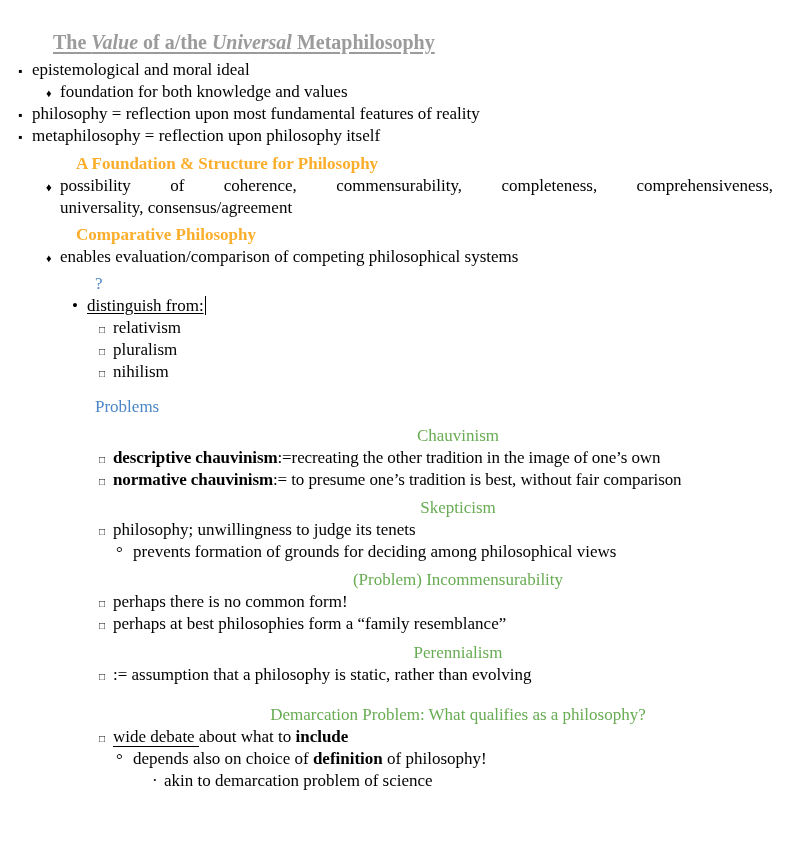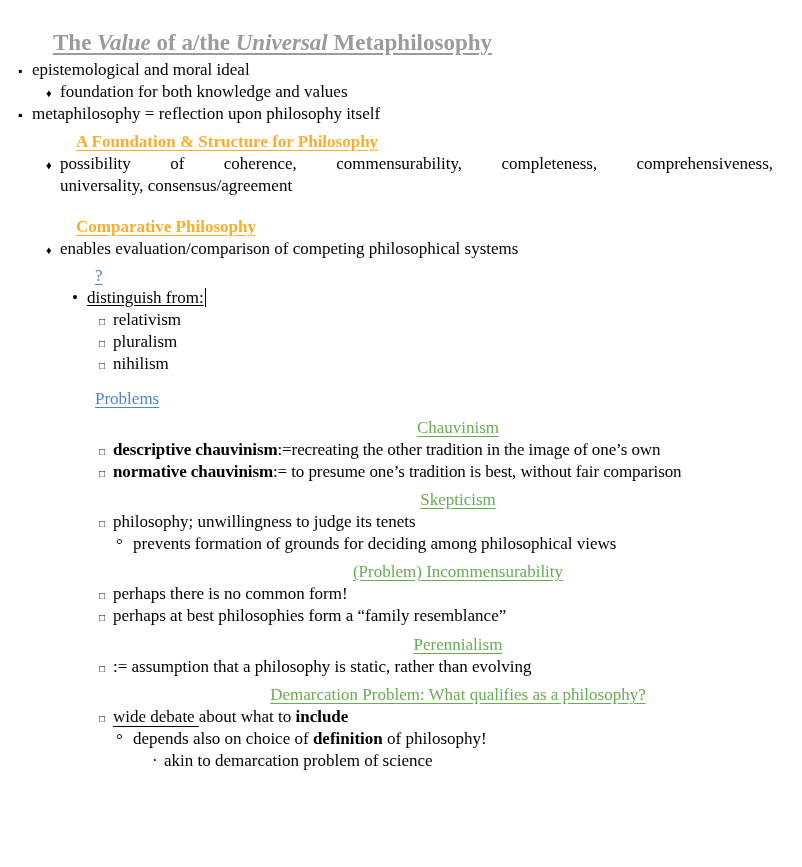--- a/index.html
+++ b/index.html
@@ -7,46 +7,46 @@
     --ink:#000000; --paper:#FFFFFF;
   }
   html,body{margin:0;padding:0;}
   body{
     width:802px;height:867px;background:var(--paper);
     font-family:"Liberation Serif","DejaVu Serif",serif;
     color:var(--ink);overflow:hidden;
   }
   .doc{padding-top:30px;font-size:17px;line-height:22px;}
   .title{
-    margin-left:53px;margin-bottom:4px;font-size:23px;line-height:25px;
+    margin-left:53px;margin-bottom:4px;font-size:20px;line-height:25px;
     font-weight:bold;color:var(--title-gray);
     text-decoration:underline;text-underline-offset:3px;
   }
   .title .i{font-style:italic;}
   .row{position:relative;}
   .b{position:absolute;top:0;}
   .sq{left:18px;font-size:12px;top:1px;}
   .dm{left:46px;font-size:11px;top:1px;}
   .dt{left:72px;font-size:17px;}
   .osq{left:99px;font-size:10px;top:2px;}
   .deg{left:116px;font-size:17px;top:1px;}
   .mid{left:152px;font-size:17px;}
   .lv1{padding-left:32px;}
   .lv2{padding-left:60px;}
   .lvdot{padding-left:87px;}
   .lvsq{padding-left:113px;}
   .lvdeg{padding-left:133px;}
   .lvmid{padding-left:164px;}
-  .heading{line-height:23px;text-decoration:underline;text-underline-offset:3px;}
+  .heading{line-height:23px;text-underline-offset:3px;}
   .h-orange{margin-left:76px;margin-top:5px;color:var(--orange);font-weight:bold;}
-  .h-orange.mt8{margin-top:18px;}
+  .h-orange.mt8{margin-top:4px;}
   .h-blue{margin-left:95px;margin-top:4px;color:var(--blue);}
   .h-blue.mt2{margin-top:12px;}
   .h-green{margin-left:114px;color:var(--green);text-align:center;}
-  .mt3{margin-top:5px;} .mt5{margin-top:5px;} .mt6{margin-top:6px;}
+  .mt3{margin-top:17px;} .mt5{margin-top:5px;} .mt6{margin-top:6px;}
   .bold{font-weight:bold;}
   .u{text-decoration:underline;text-underline-offset:2px;}
   .ub{border-bottom:1px solid var(--ink);padding-right:4px;}
   .just{text-align:justify;text-align-last:justify;}
   .nowrap{white-space:nowrap;letter-spacing:-0.1px;}
   .cursor{display:inline-block;width:1px;height:19px;background:var(--ink);
           vertical-align:text-bottom;margin-left:1px;}
 </style>
 </head>
 <body>
@@ -58,20 +58,21 @@
   <div class="row lv1">
     <span class="b sq">▪</span>
     <span>epistemological and moral ideal</span>
   </div>
   <div class="row lv2">
     <span class="b dm">♦</span>
     <span>foundation for both knowledge and values</span>
   </div>
   <div class="row lv1">
     <span class="b sq">▪</span>
+    <span>philosophy = reflection upon most fundamental features of reality</span>
   </div>
   <div class="row lv1">
     <span class="b sq">▪</span>
     <span>metaphilosophy = reflection upon philosophy itself</span>
   </div>
 
   <div class="heading h-orange">A Foundation &amp; Structure for Philosophy</div>
   <div class="row lv2">
     <span class="b dm">♦</span>
   </div>

